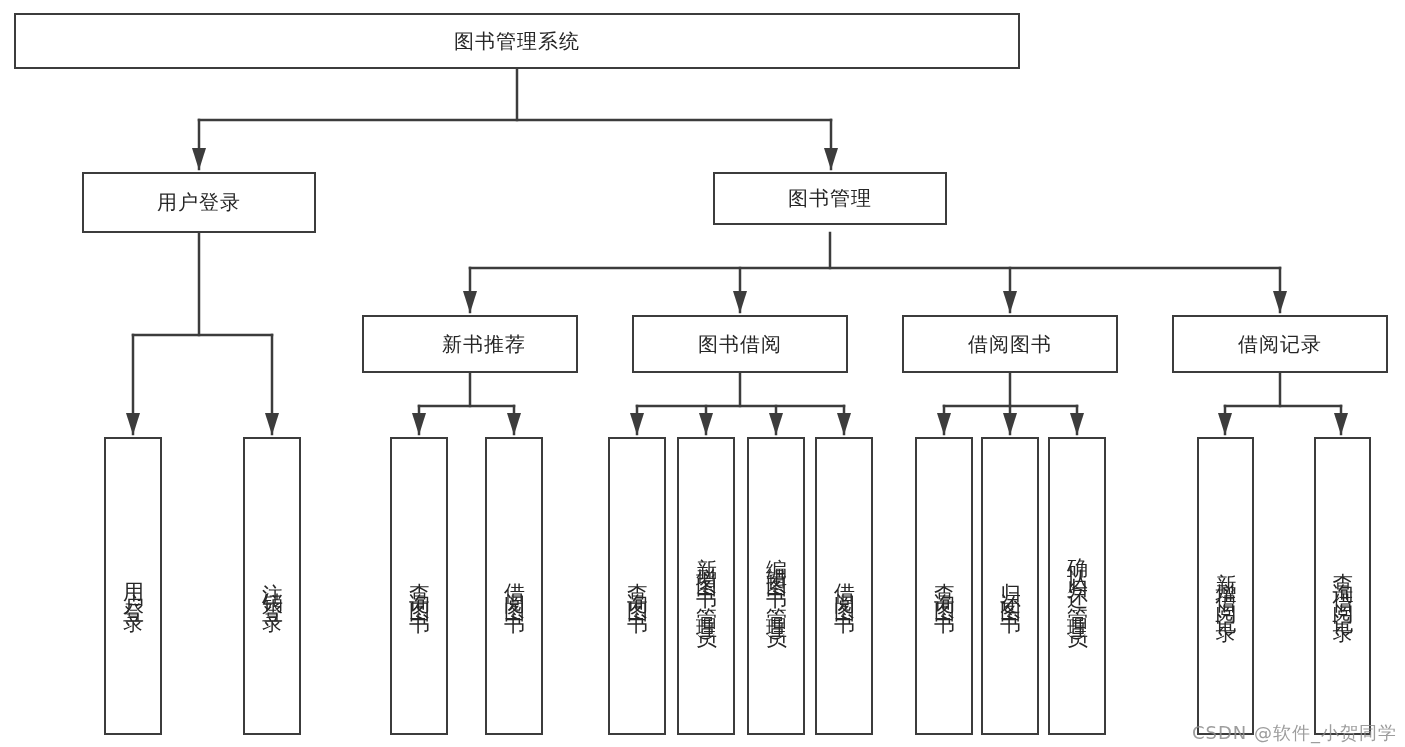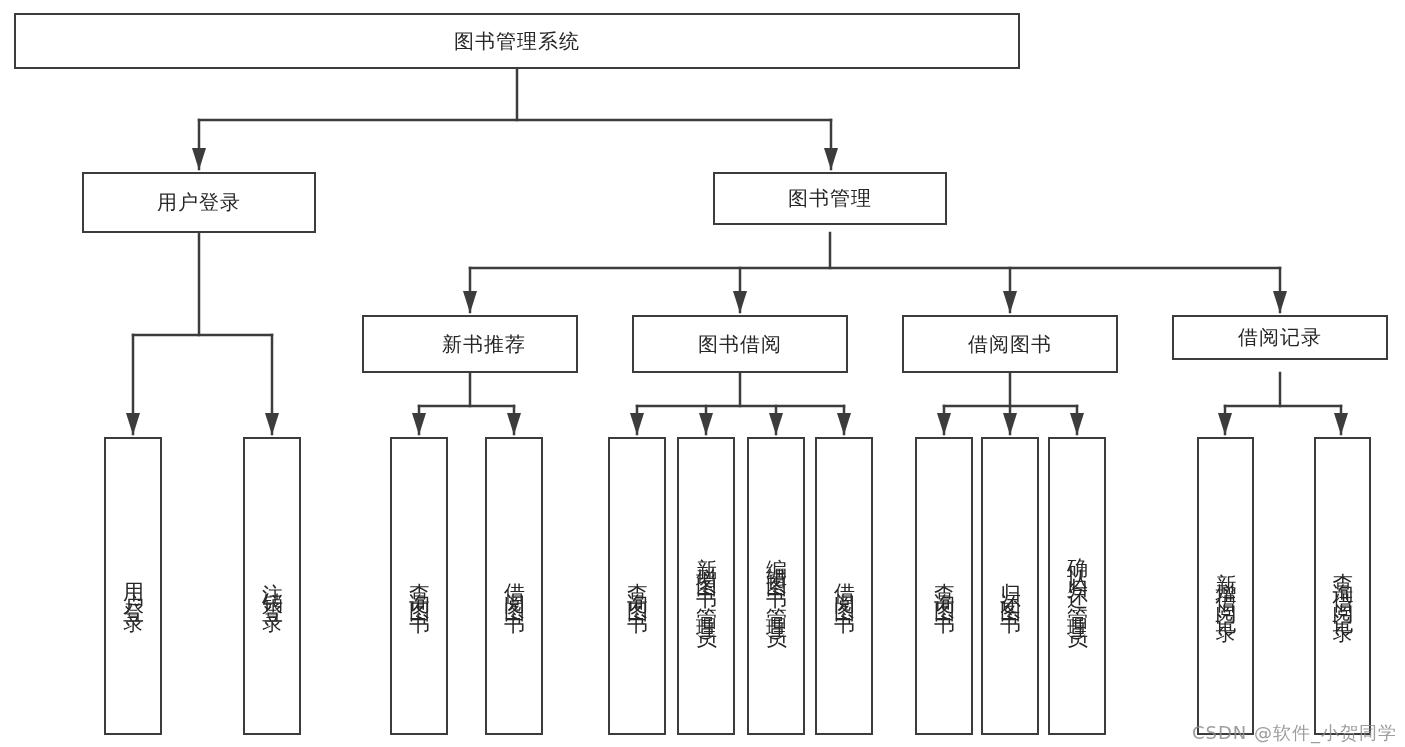--- a/index.html
+++ b/index.html
@@ -130,21 +130,21 @@
 
   <div class="box" style="left:362px;top:315px;width:216px;height:58px;padding-left:28px;">
     <span>新书推荐</span>
   </div>
   <div class="box" style="left:632px;top:315px;width:216px;height:58px;">
     <span>图书借阅</span>
   </div>
   <div class="box" style="left:902px;top:315px;width:216px;height:58px;">
     <span>借阅图书</span>
   </div>
-  <div class="box" style="left:1172px;top:315px;width:216px;height:45px;align-items:center;">
+  <div class="box" style="left:1172px;top:315px;width:216px;height:58px;align-items:center;">
     <span>借阅记录</span>
   </div>
 
   <div class="box leaf" style="left:104px;top:437px;width:58px;height:298px;">
     <span class="vtext">用户登录</span>
   </div>
   <div class="box leaf" style="left:243px;top:437px;width:58px;height:298px;">
     <span class="vtext">注销登录</span>
   </div>
 

